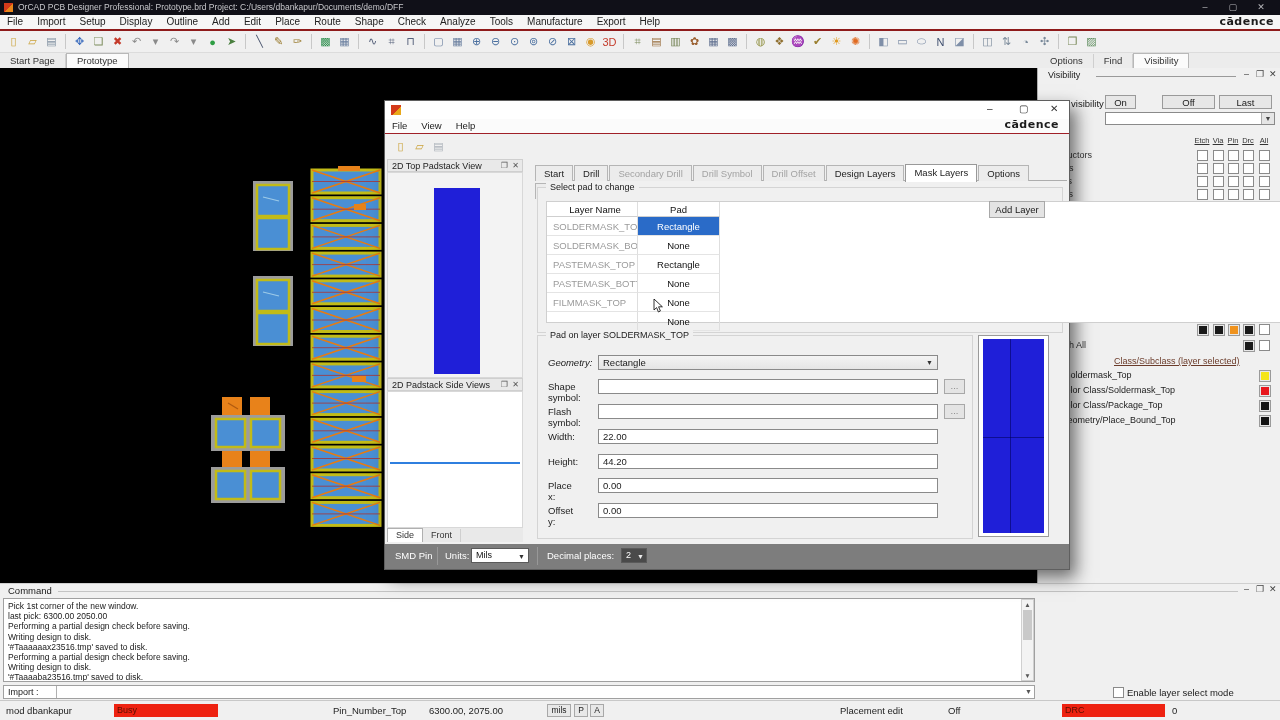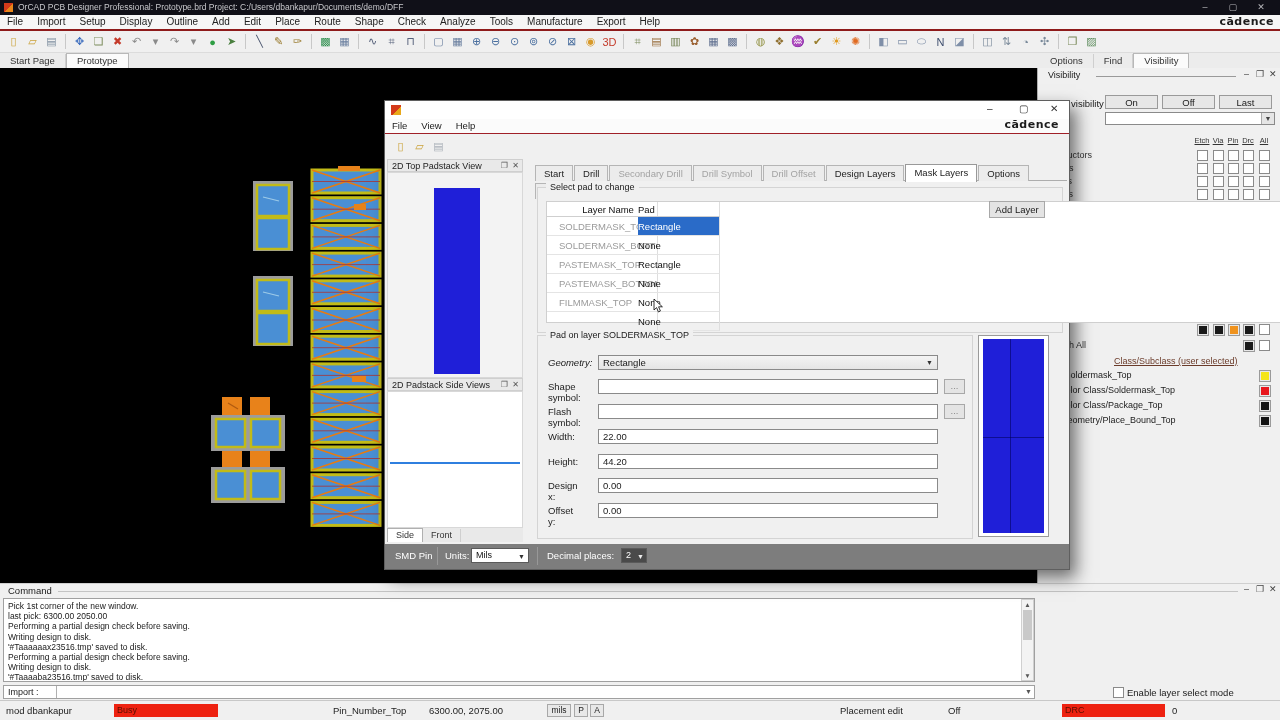--- a/index.html
+++ b/index.html
@@ -75,23 +75,23 @@
   #dlgtabs{left:150px;top:63px;width:532px;height:17px;border-bottom:1px solid #adadad;box-sizing:border-box;}
   .xtab{display:inline-block;height:15px;line-height:15px;padding:0 8px;font-size:9.5px;color:#222;
         background:#ececec;border:1px solid #b5b5b5;border-bottom:none;margin-right:1px;position:relative;top:1px;}
   .xtab.disabled{color:#a3a3a3;}
   .xtab.active{background:#fff;top:0;height:17px;line-height:16px;border-color:#999;}
   .group{position:absolute;border:1px solid #d4d4d4;background:#f0f0f0;}
   .legend{position:absolute;top:-6px;left:8px;background:#f0f0f0;padding:0 4px;font-size:9px;color:#1a1a1a;}
   
   #padtable{left:161px;top:100px;width:805px;height:122px;background:#fff;border:1px solid #cfcfcf;box-sizing:border-box;}
   .trow{position:absolute;left:0;width:100%;height:19px;}
-  .tc{position:absolute;top:0;height:19px;line-height:19px;text-align:left;font-size:9.5px;
+  .tc{position:absolute;top:0;height:19px;line-height:19px;text-align:center;font-size:9.5px;
       border-right:1px solid #dedede;border-bottom:1px solid #e4e4e4;box-sizing:border-box;overflow:hidden;}
-  .tc.l{left:0;width:111px;color:#9a9a9a;text-align:left;padding-left:12px;}
+  .tc.l{left:0;width:91px;color:#9a9a9a;text-align:left;padding-left:6px;}
   .tc.p{left:91px;width:82px;color:#111;}
   .tc.sel{background:#2a6bc8;color:#fff;}
   .thead .tc{color:#111;font-size:9.5px;border-bottom:1px solid #cfcfcf;}
   .vsb{position:absolute;background:#f3f3f3;border:1px solid #d0d0d0;box-sizing:border-box;}
   .vsb .ar{position:absolute;left:0;width:100%;font-size:6.5px;color:#555;text-align:center;}
   .vsb .thumb{position:absolute;left:1px;right:1px;background:#c9c9c9;}
   .btn{position:absolute;background:#e4e4e4;border:1px solid #a8a8a8;font-size:9.5px;text-align:center;box-sizing:border-box;}
   
   .frow-label{position:absolute;font-size:9.5px;color:#222;}
   .finput{position:absolute;background:#fff;border:1px solid #8a8a8a;font-size:9.5px;line-height:13px;
@@ -289,21 +289,21 @@
 
   <div class="abs" id="rpanel">
     <span class="abs" style="left:10px;top:2px;font-size:9px;">Visibility</span>
     <div class="rp-hline" style="left:58px;top:8px;width:140px;"></div>
     <span class="abs" style="left:206px;top:1px;font-size:9px;color:#444;">–</span>
     <span class="abs" style="left:218px;top:1px;font-size:9px;color:#444;">❐</span>
     <span class="abs" style="left:231px;top:1px;font-size:9px;color:#444;">✕</span>
 
     <span class="abs nowrap" style="left:3px;top:30px;font-size:9.5px;">Global visibility</span>
     <div id="visbuttons">
-        <div class="rbtn" style="left: 67px; top: 27px; width: 53px;">On</div>
+        <div class="rbtn" style="left: 67px; top: 27px; width: 31px;">On</div>
         <div class="rbtn" style="left: 124px; top: 27px; width: 53px;">Off</div>
         <div class="rbtn" style="left: 181px; top: 27px; width: 53px;">Last</div>
       </div>
 
     <div class="abs combo" style="left:67px;top:44px;width:170px;height:13px;">
       <span class="arr">▼</span>
     </div>
 
     <div id="visgrid">
         <span class="gridhdr" style="left: 156px; top: 68px;">Etch</span>
@@ -384,21 +384,21 @@
         <span class="sw" style="left: 159px; top: 256px; background: rgb(26, 26, 26);"></span>
         <span class="sw" style="left: 175px; top: 256px; background: rgb(26, 26, 26);"></span>
         <span class="sw" style="left: 190px; top: 256px; background: rgb(240, 147, 30);"></span>
         <span class="sw" style="left: 205px; top: 256px; background: rgb(26, 26, 26);"></span>
         <span class="cb" style="left: 221px; top: 256px;"></span>
         <span class="catlabel" style="left: 18px; top: 272px;">Etch All</span>
         <span class="sw" style="left: 205px; top: 272px; background: rgb(26, 26, 26);"></span>
         <span class="cb" style="left: 221px; top: 272px;"></span>
       </div>
 
-    <span class="abs" style="left:76px;top:288px;font-size:9px;color:#6b3b2a;text-decoration:underline;">Class/Subclass (user selected)</span>
+    <span class="abs" style="left:76px;top:288px;font-size:9px;color:#6b3b2a;text-decoration:underline;">Class/Subclass (layer selected)</span>
     <div id="classrows">
         <span class="classrow-label" style="left: 11px; top: 302px;">Pin/Soldermask_Top</span>
         <span class="sw" style="left: 221px; top: 302px; background: rgb(245, 229, 25);"></span>
         <span class="classrow-label" style="left: 21px; top: 317px;">Color Class/Soldermask_Top</span>
         <span class="sw" style="left: 221px; top: 317px; background: rgb(232, 22, 28);"></span>
         <span class="classrow-label" style="left: 21px; top: 332px;">Color Class/Package_Top</span>
         <span class="sw" style="left: 221px; top: 332px; background: rgb(20, 20, 20);"></span>
         <span class="classrow-label" style="left: -15px; top: 347px;">Package Geometry/Place_Bound_Top</span>
         <span class="sw" style="left: 221px; top: 347px; background: rgb(20, 20, 20);"></span>
       </div>
@@ -511,21 +511,21 @@
         <span class="frow-label" style="left: 163px; top: 280px; position: absolute;">Shape symbol:</span>
         <div class="finput" style="left: 213px; top: 278px; width: 340px; height: 15px;"></div>
         <div class="btn" style="left: 559px; top: 278px; width: 21px; height: 15px; line-height: 11px; color: rgb(136, 136, 136);">...</div>
         <span class="frow-label" style="left: 163px; top: 305px; position: absolute;">Flash symbol:</span>
         <div class="finput" style="left: 213px; top: 303px; width: 340px; height: 15px;"></div>
         <div class="btn" style="left: 559px; top: 303px; width: 21px; height: 15px; line-height: 11px; color: rgb(136, 136, 136);">...</div>
         <span class="frow-label" style="left: 163px; top: 330px; position: absolute;">Width:</span>
         <div class="finput" style="left: 213px; top: 328px; width: 340px; height: 15px;">22.00</div>
         <span class="frow-label" style="left: 163px; top: 355px; position: absolute;">Height:</span>
         <div class="finput" style="left: 213px; top: 353px; width: 340px; height: 15px;">44.20</div>
-        <span class="frow-label" style="left: 163px; top: 379px; position: absolute;">Design x:</span>
+        <span class="frow-label" style="left: 163px; top: 379px; position: absolute;">Place x:</span>
         <div class="finput" style="left: 213px; top: 377px; width: 340px; height: 15px;">0.00</div>
         <span class="frow-label" style="left: 163px; top: 404px; position: absolute;">Offset y:</span>
         <div class="finput" style="left: 213px; top: 402px; width: 340px; height: 15px;">0.00</div>
       </div>
     </div>
 
   <div class="abs" id="cmdwin">
     <span class="abs" style="left:8px;top:1px;font-size:9.5px;">Command</span>
     <div class="rp-hline" style="left:58px;top:7px;width:1180px;background:#c4c4c4;"></div>
     <span class="abs" style="left:1244px;top:0;font-size:9px;color:#444;">–</span>

